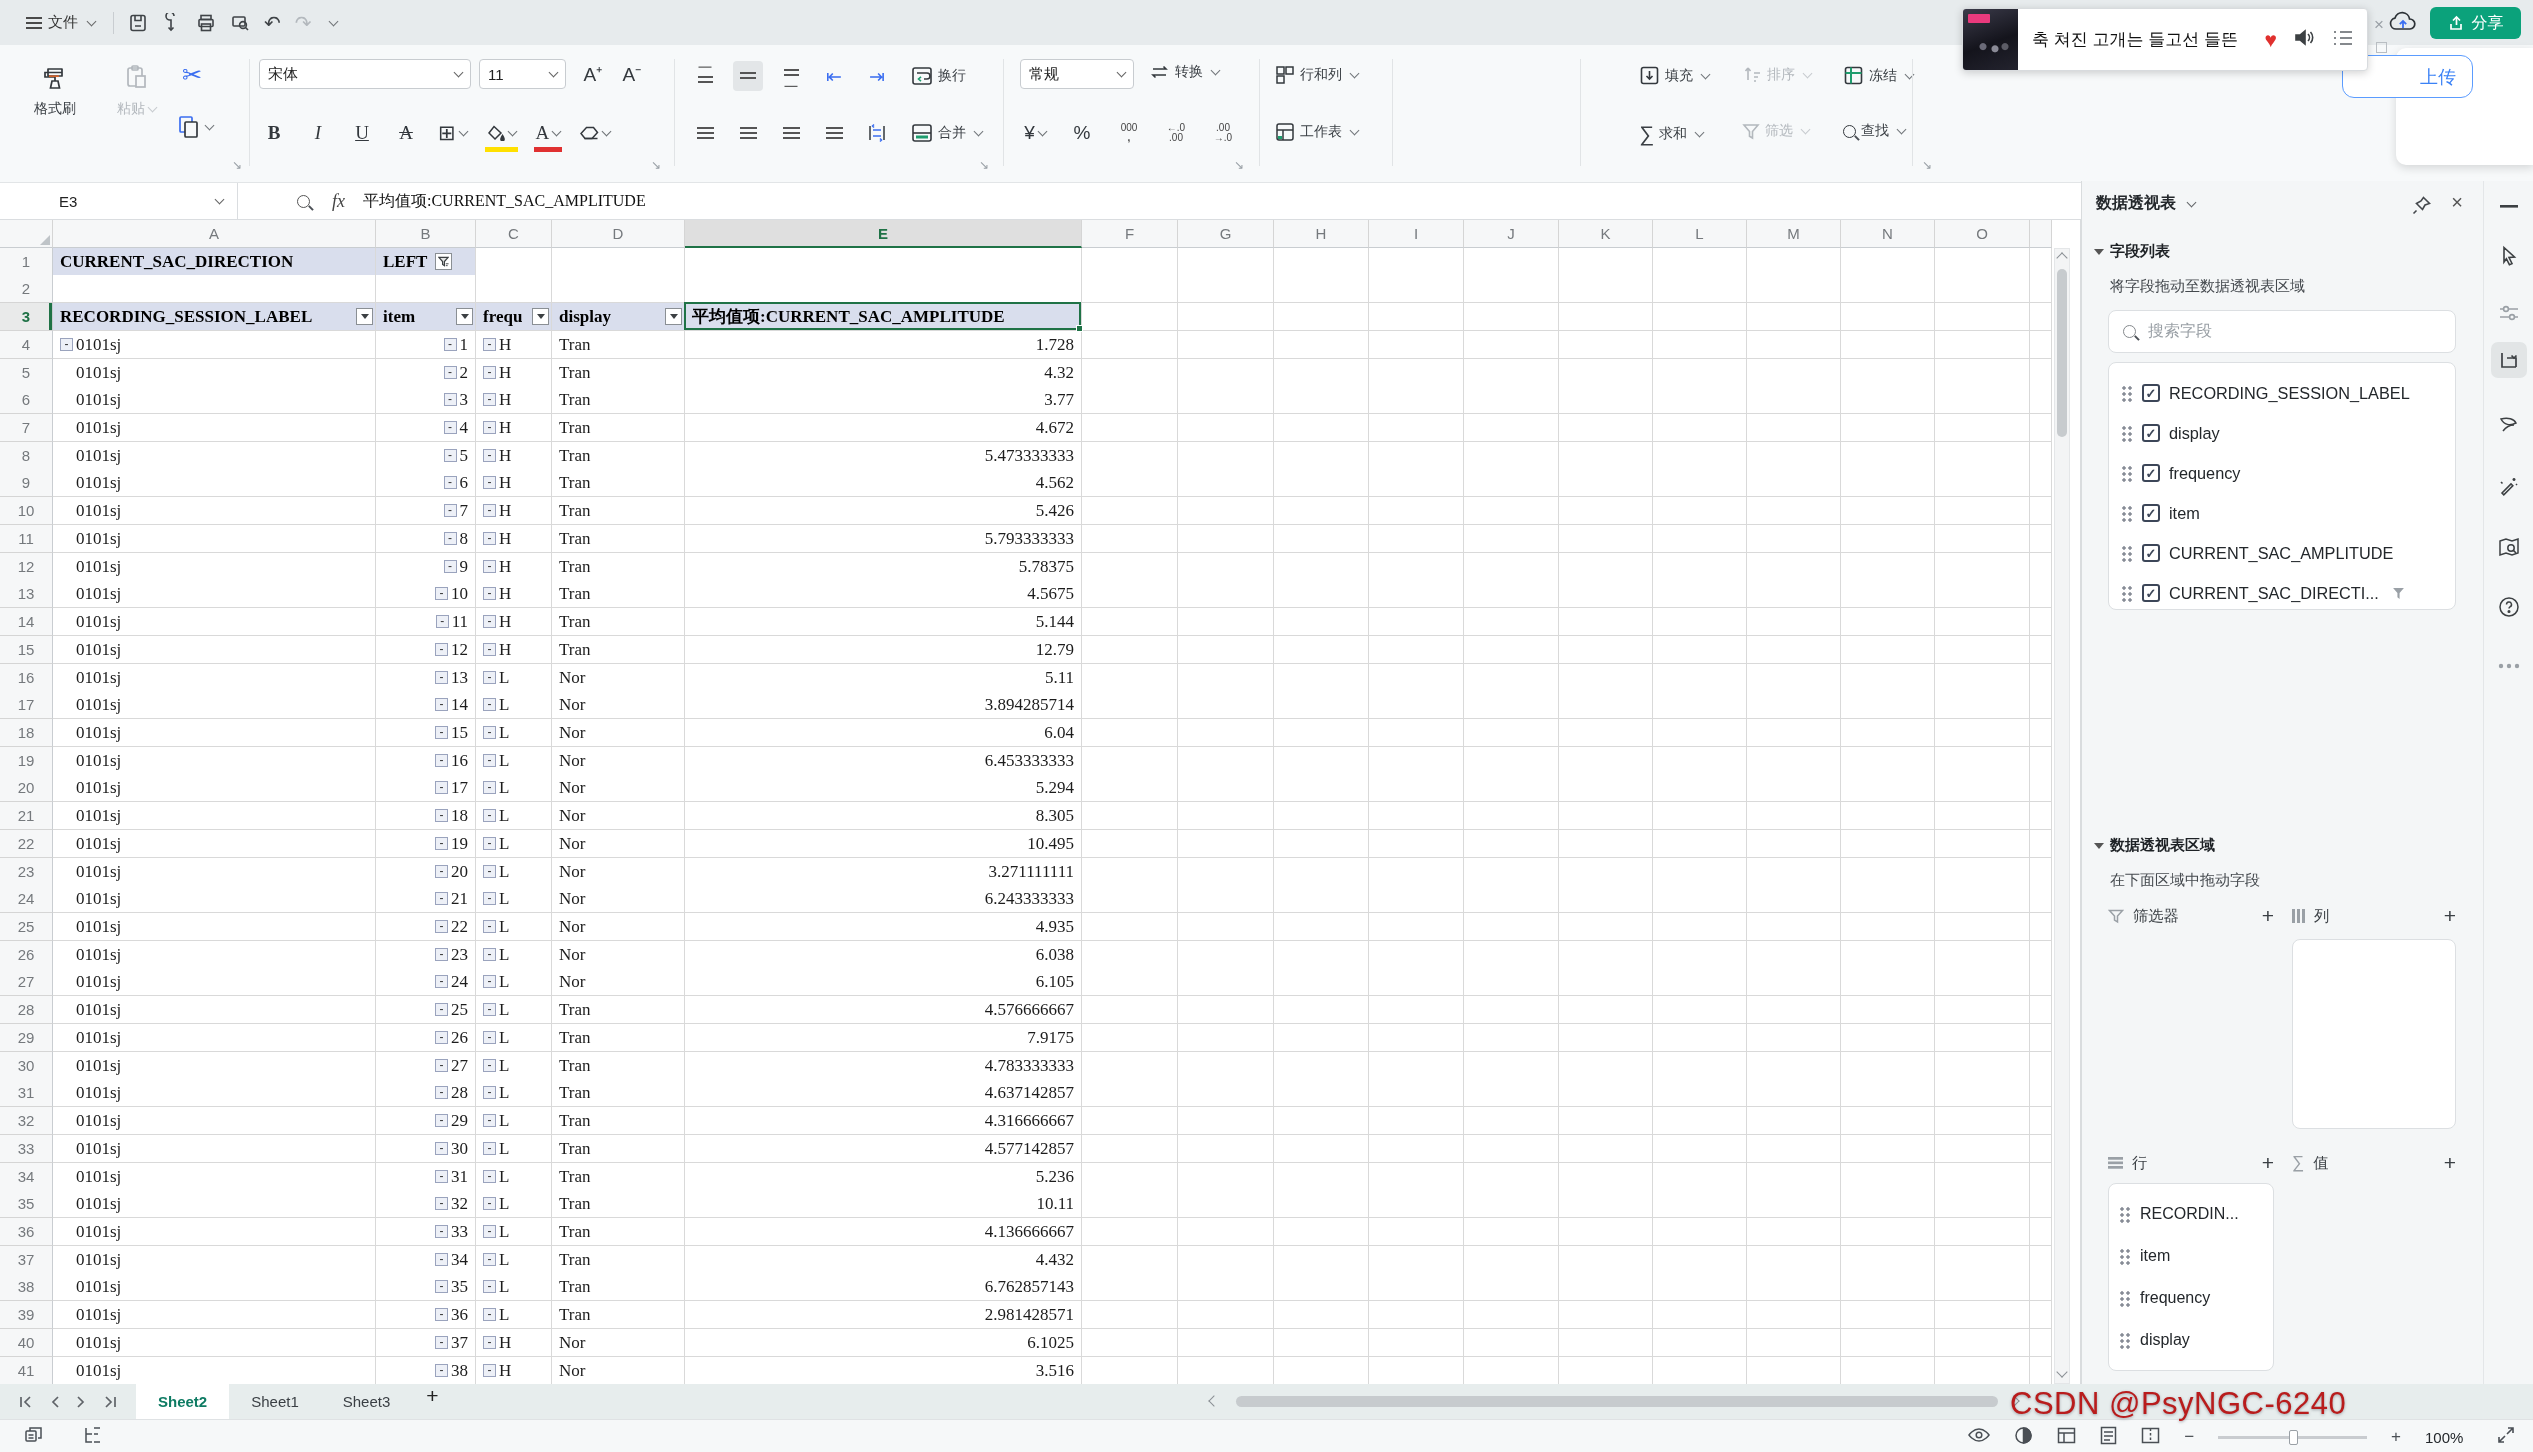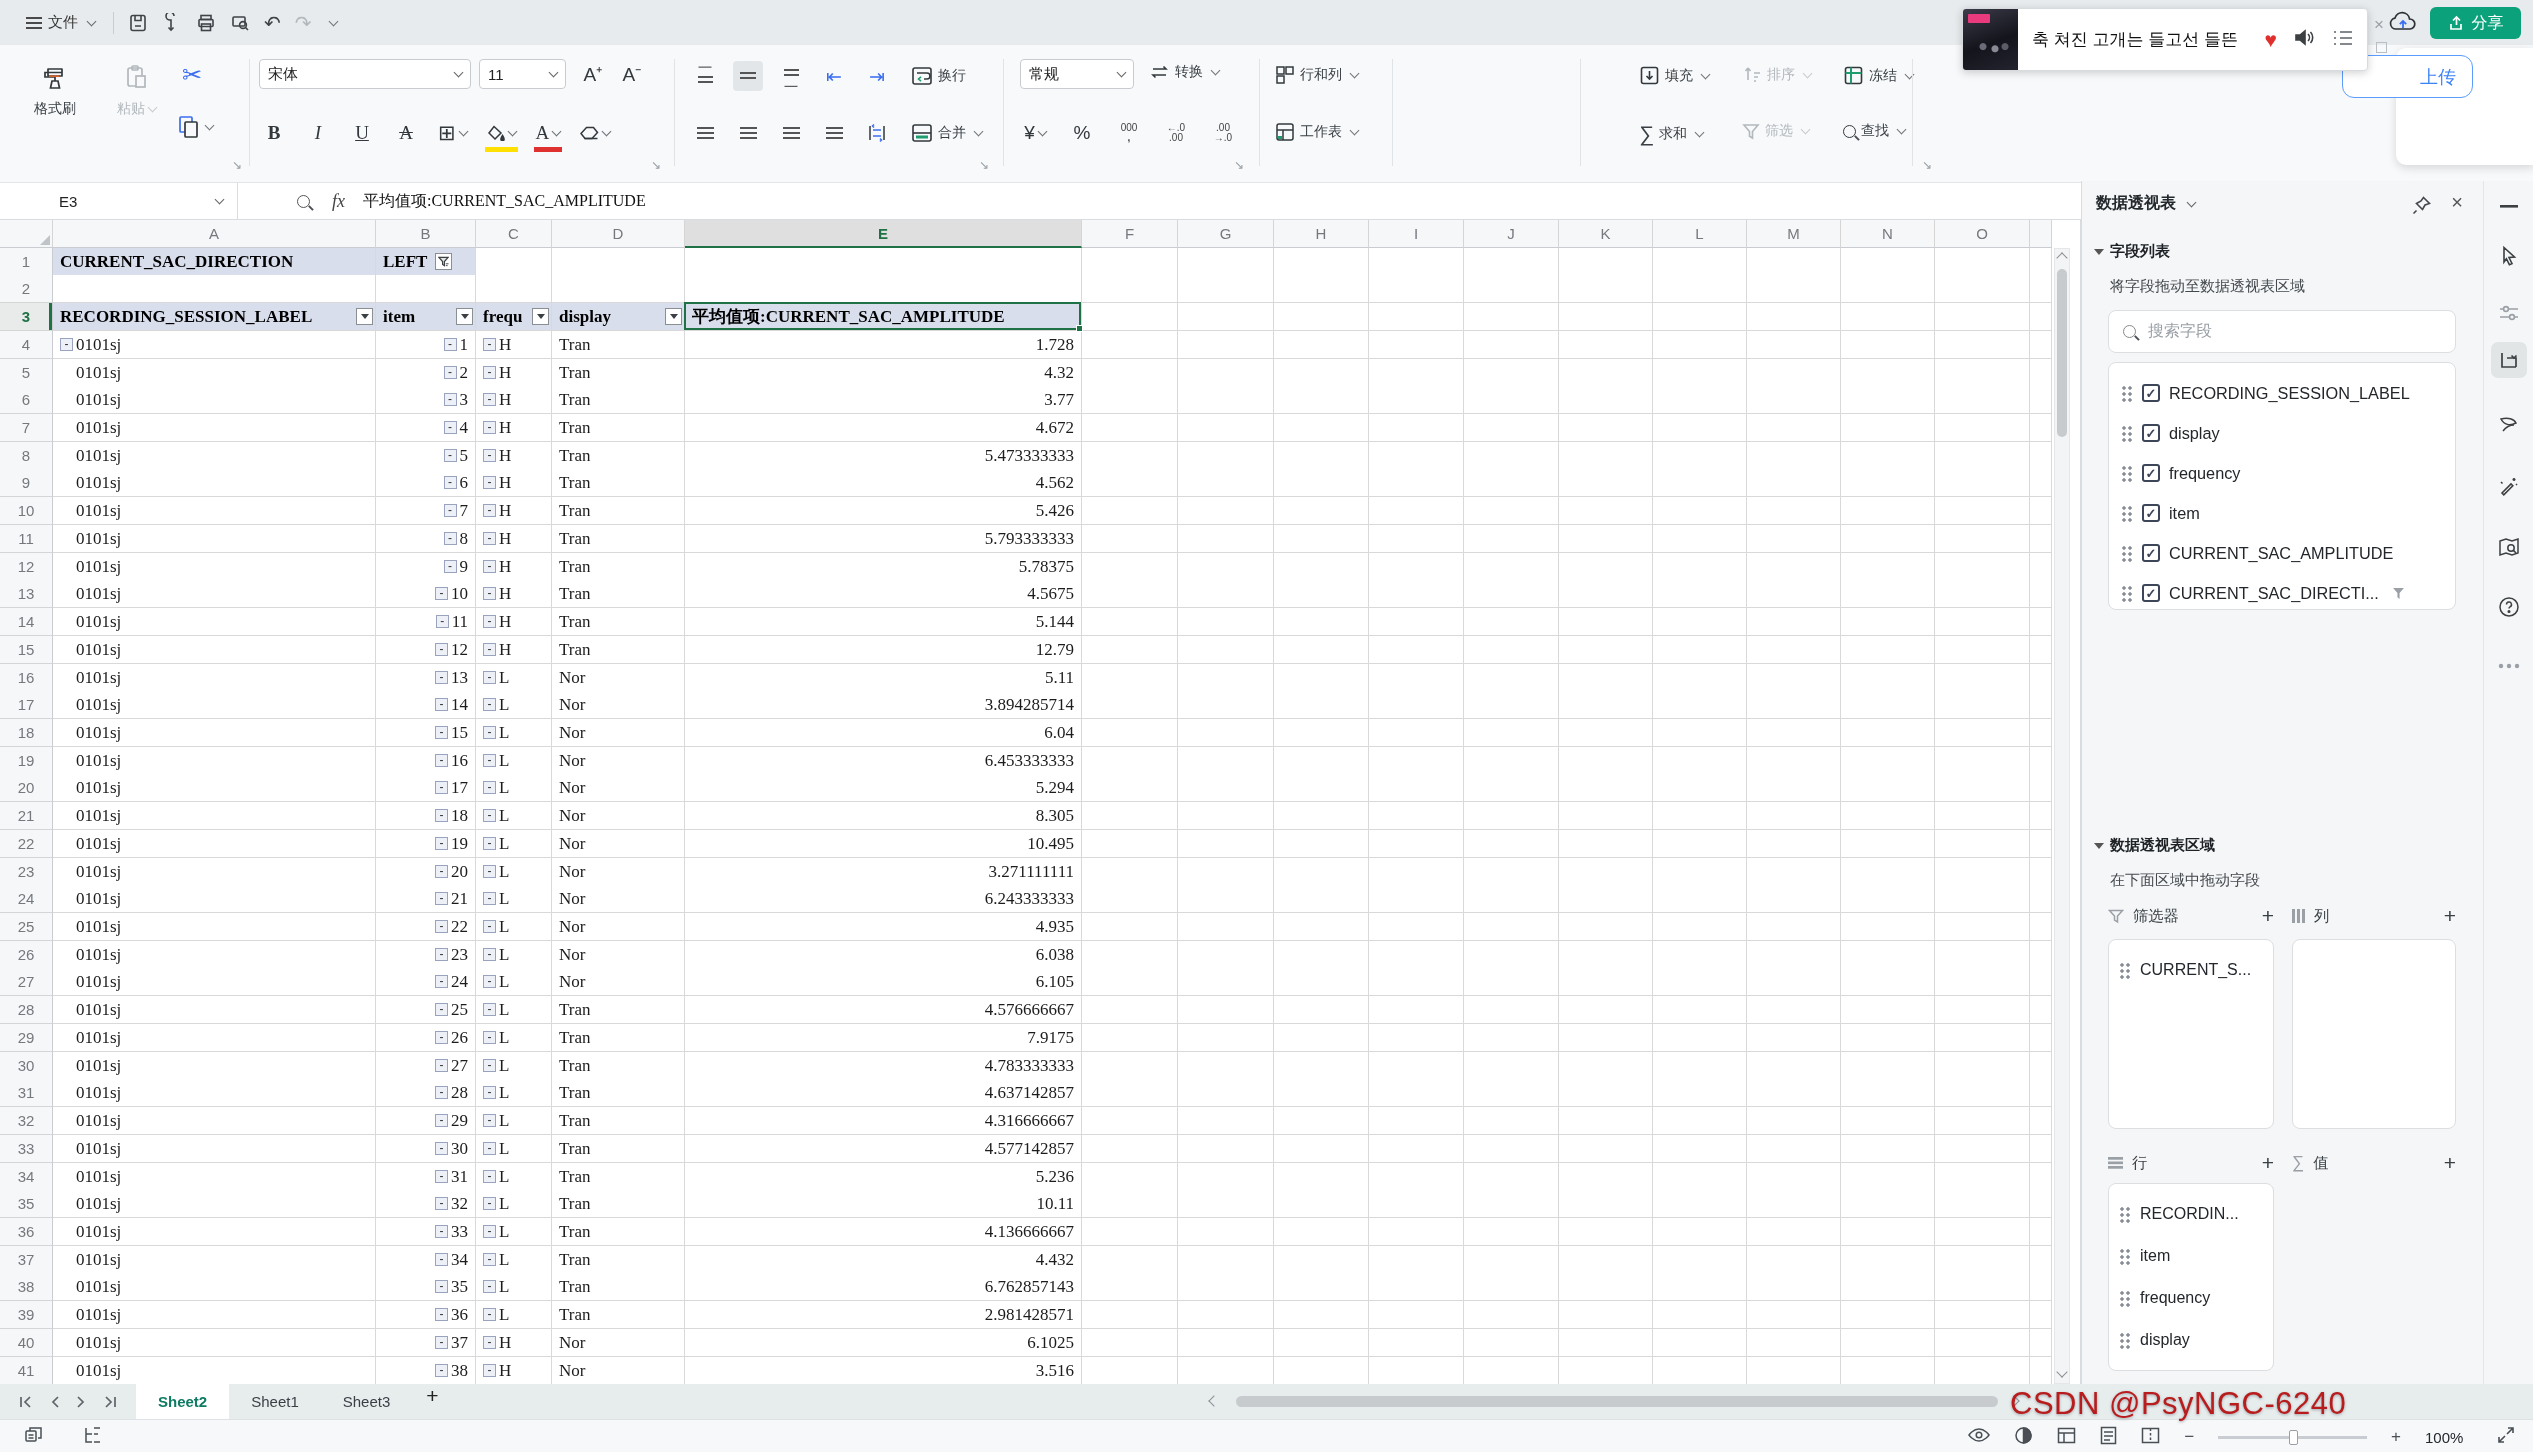--- a/index.html
+++ b/index.html
@@ -1817,26 +1817,20 @@
           <path d="M1.5 1.5h13L9.5 7v6l-3-1.8V7z"></path>
         </svg>
       <span>筛选器</span>
       <span class="plus">+</span>
     </div>
     <div class="zone-hd" style="left:210px;top:723px;width:164px;">
       <span class="cols-ico"></span>
       <span>列</span>
       <span class="plus">+</span>
     </div>
-    <div class="zone-box" id="zone-filters" style="left:26px;top:758px;width:166px;height:190px;">
-        <div class="zone-item">
-          <span class="handle"></span>
-          <span>CURRENT_S...</span>
-        </div>
-      </div>
     <div class="zone-box" id="zone-columns" style="left:210px;top:758px;width:164px;height:190px;"></div>
 
     <div class="zone-hd" style="left:26px;top:970px;width:166px;">
       <span class="rows-ico"></span>
       <span>行</span>
       <span class="plus">+</span>
     </div>
     <div class="zone-hd" style="left:210px;top:970px;width:164px;">
       <span style="font-size:17px;color:#9aa0a6;">∑</span>
       <span>值</span>

